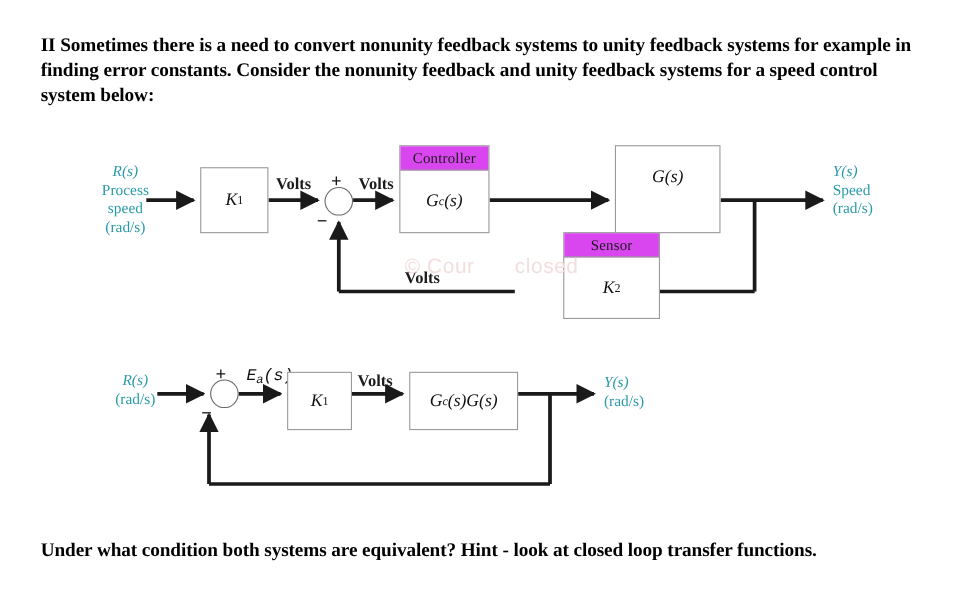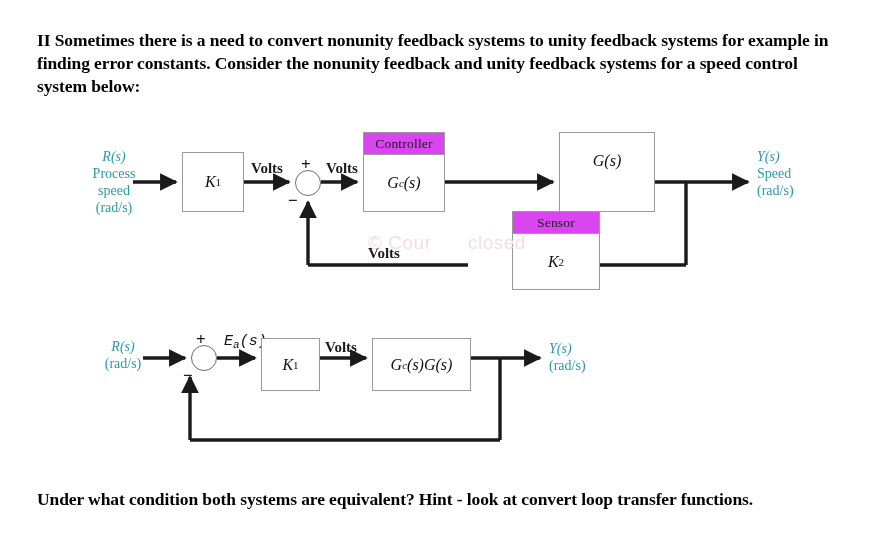--- a/index.html
+++ b/index.html
@@ -270,15 +270,15 @@
         <span>(s)</span>
         <span>G(s)</span>
     </div>
   </div>
 
   <div class="teal" style="left:549px;top:340px;width:80px;text-align:left;">
     <div class="it">Y(s)</div>
     <div>(rad/s)</div>
   </div>
 
-  <div class="qtext" id="closing-text">Under what condition both systems are equivalent? Hint - look at convert loop transfer functions.</div>
+  <div class="qtext" id="closing-text">Under what condition both systems are equivalent? Hint - look at closed loop transfer functions.</div>
 
 </div>
 
 </body></html>

